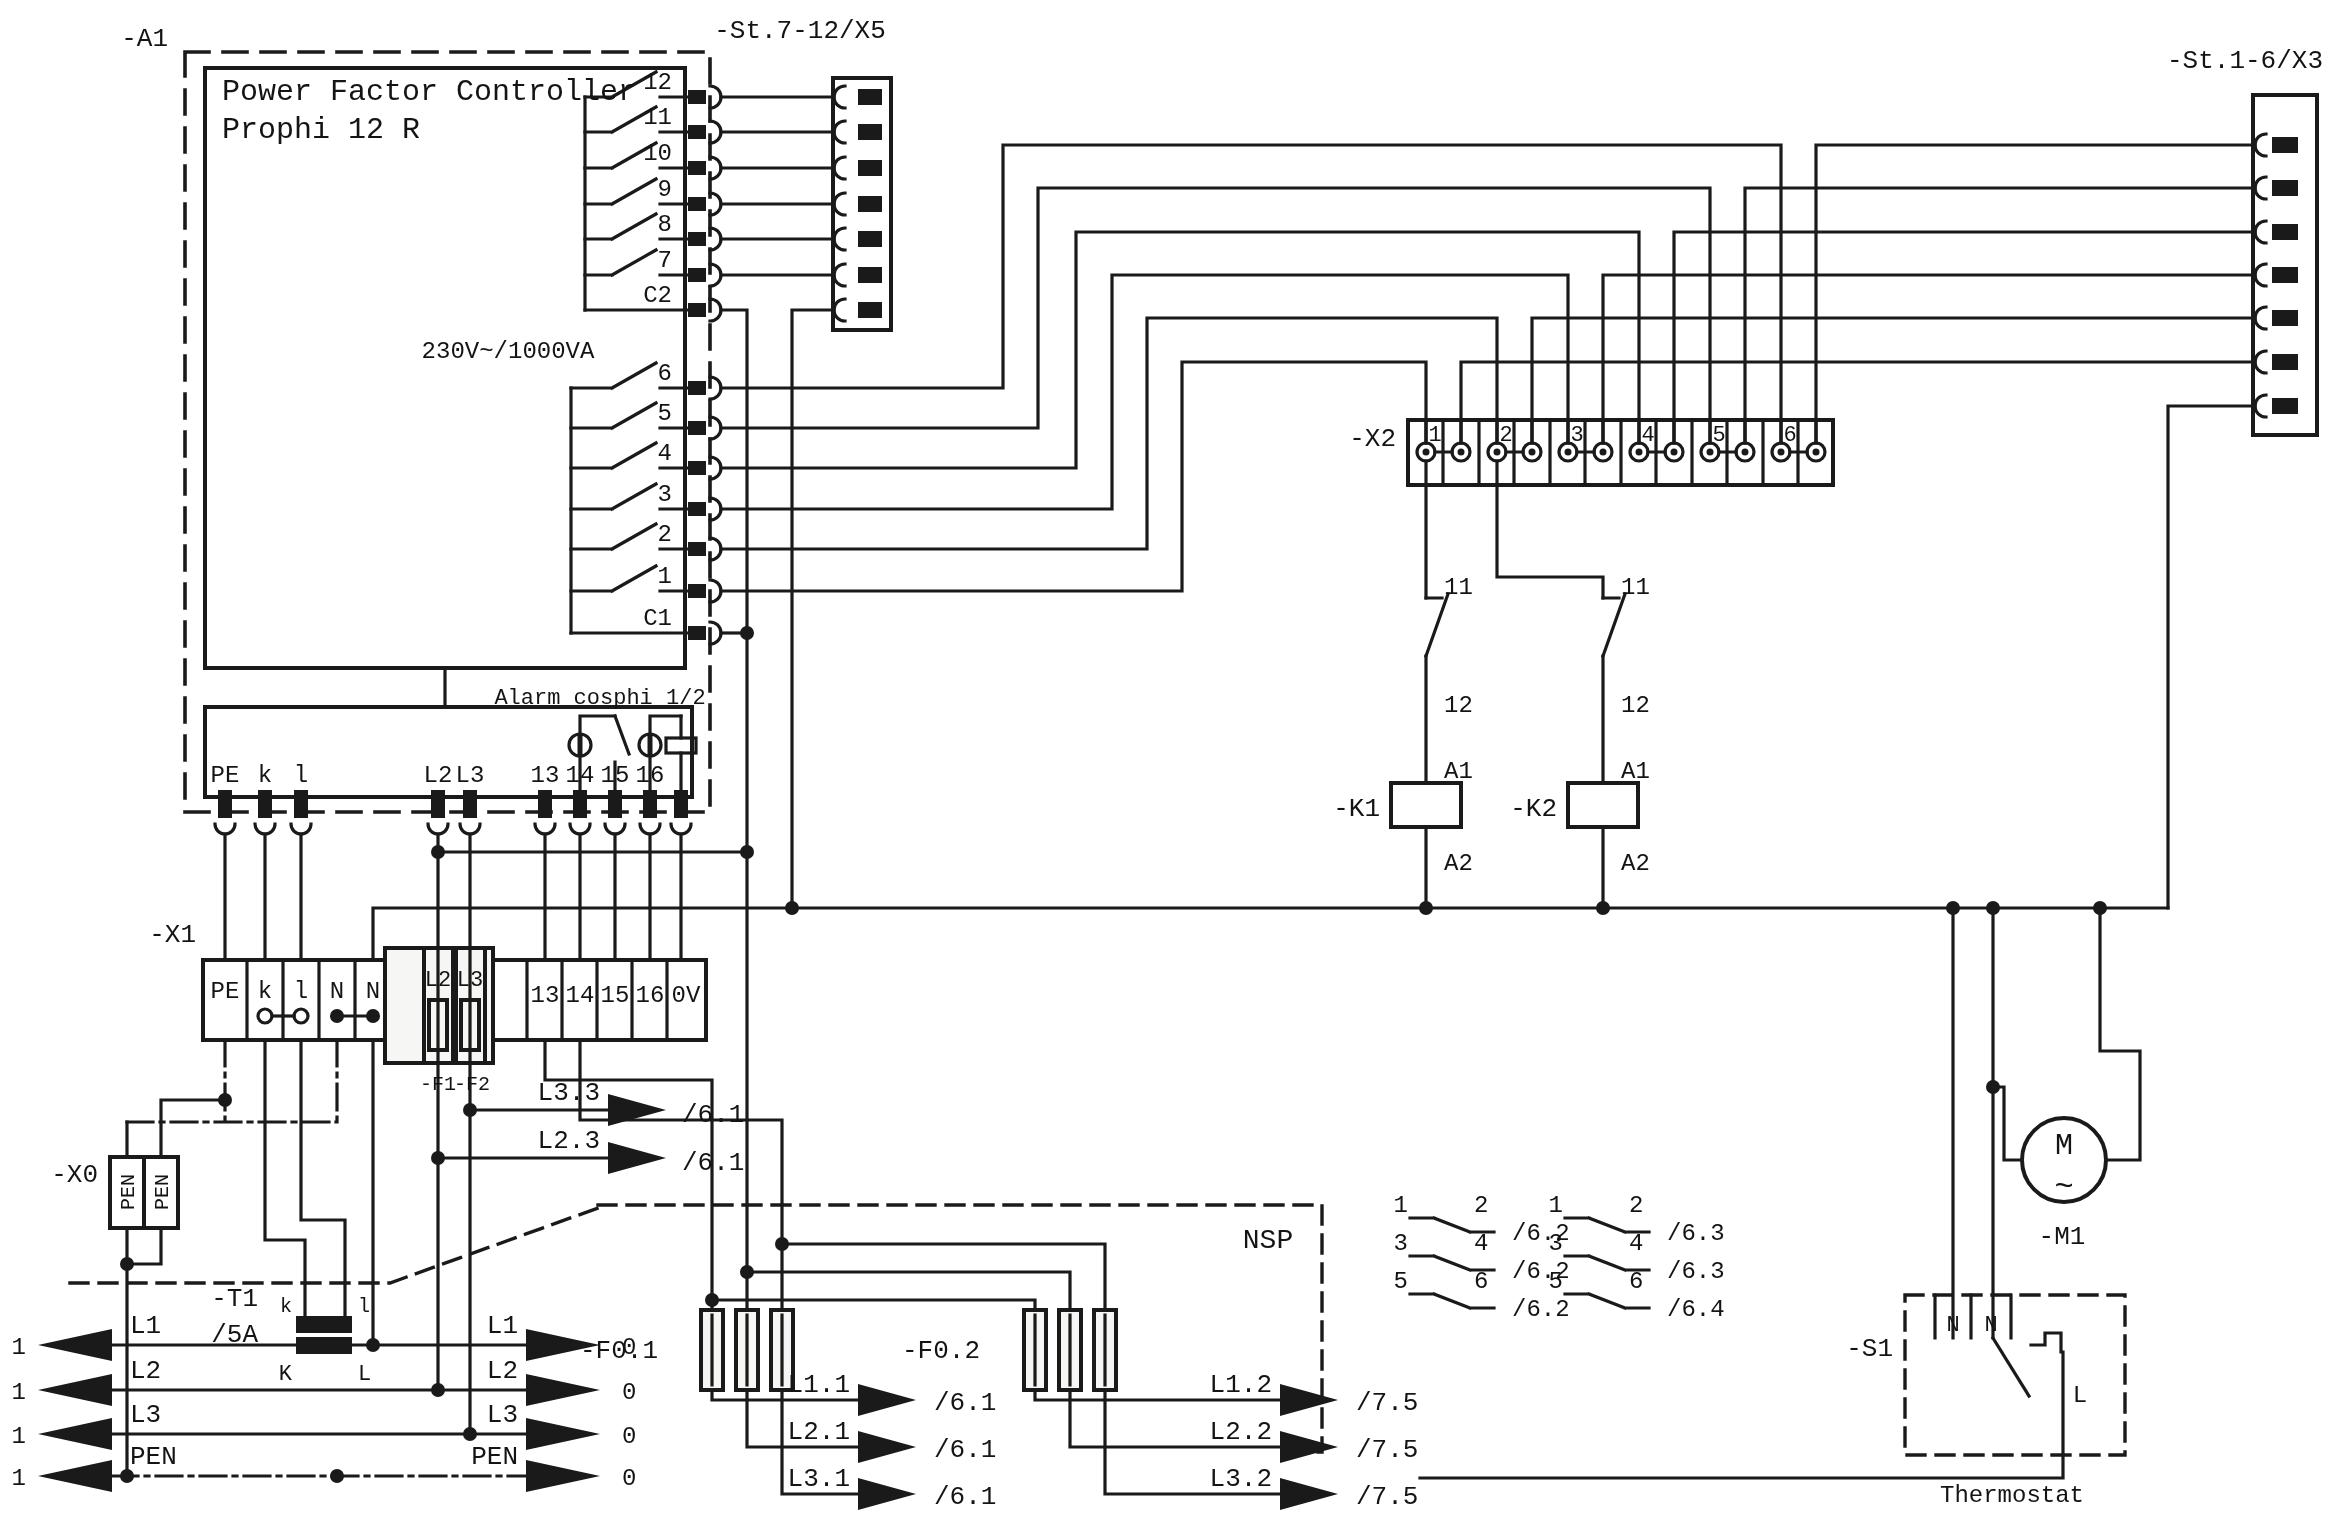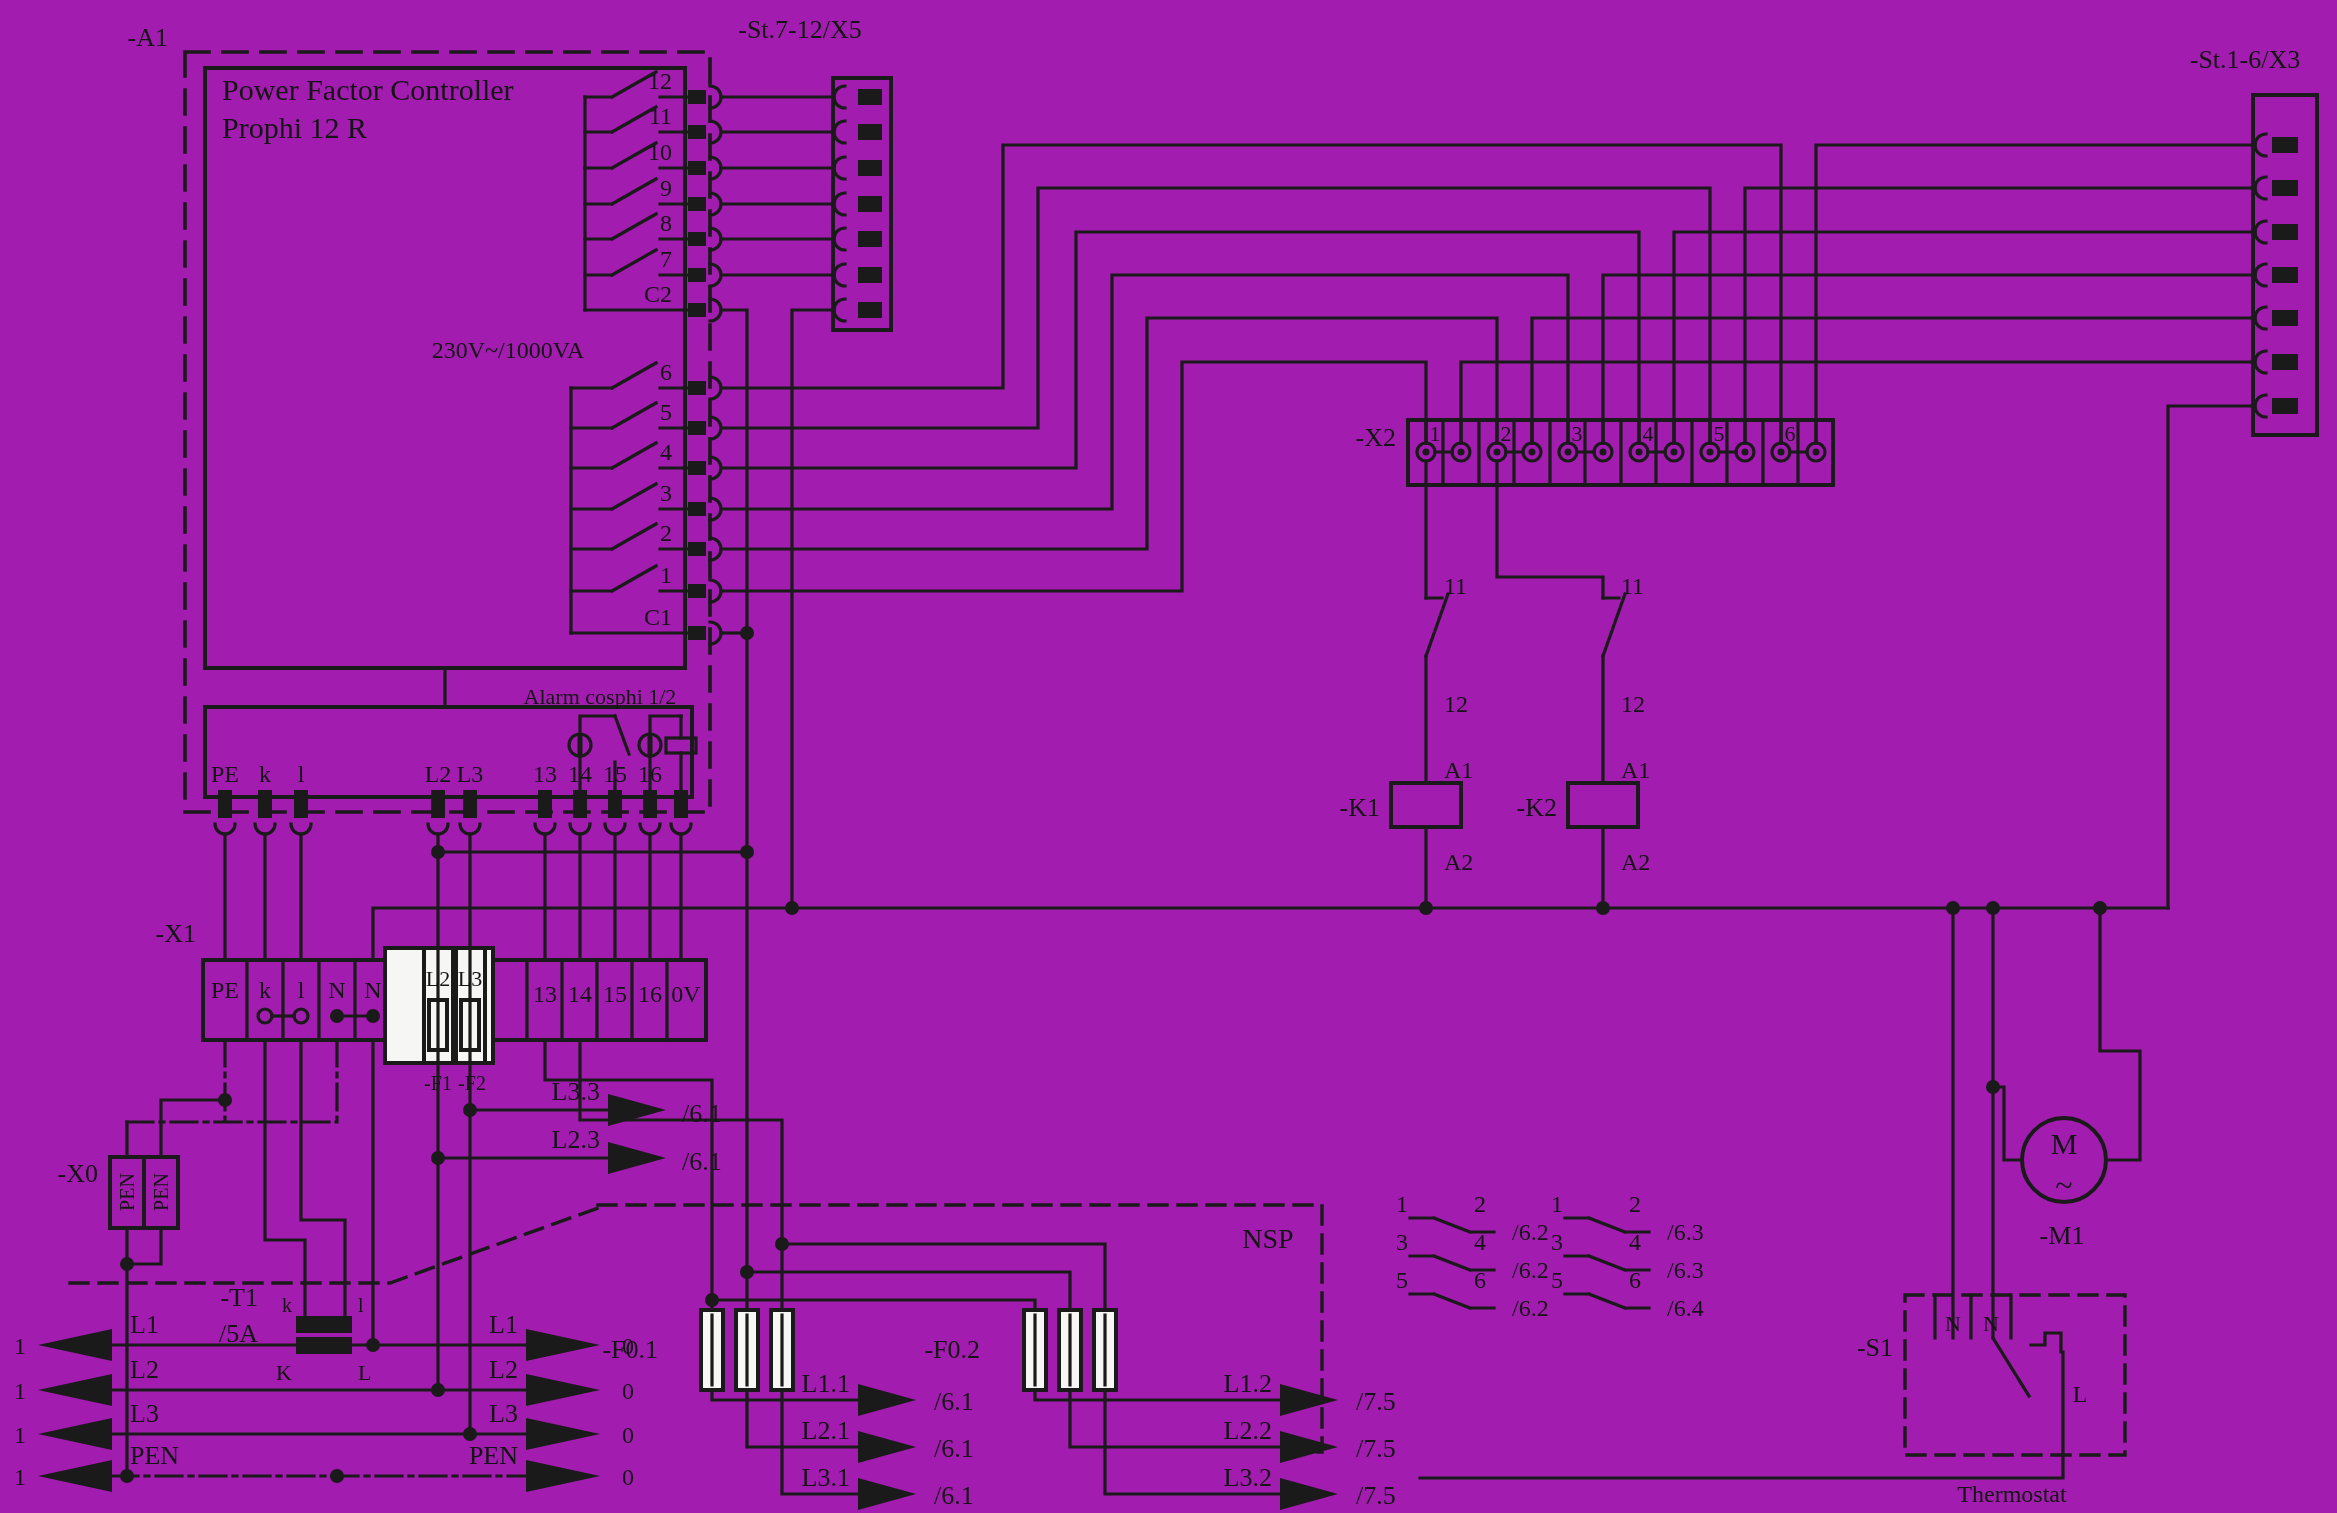--- a/index.html
+++ b/index.html
@@ -1,16 +1,16 @@
 <!DOCTYPE html>
 <html><head>
 <meta charset="utf-8">
 <style>
   html,body{margin:0;padding:0;background:#e8e8e8;}
-  #stage{width:2337px;height:1513px;background:#a21caf;position:relative;font-family:Liberation Serif, serif;}
+  #stage{width:2337px;height:1513px;background:#ffffff;position:relative;font-family:Liberation Mono, monospace;}
   svg{display:block}
   .w{fill:none;stroke:#1a1a1a;stroke-width:3.2px;stroke-linecap:square}
   .box{fill:none;stroke:#1a1a1a;stroke-width:4px}
   .boxf{fill:#f6f6f4;stroke:#1a1a1a;stroke-width:4px}
   .dsh{stroke-dasharray:24 14;stroke-width:3.6px}
   .dsh2{stroke-dasharray:18 11;stroke-width:3.4px}
   .dd{stroke-dasharray:26 7 4 7}
   .blk{fill:#1a1a1a;stroke:none}
   text{fill:#141414}
   .t20{font-size:20px}.t22{font-size:22px}.t24{font-size:24px}.t26{font-size:26px}

